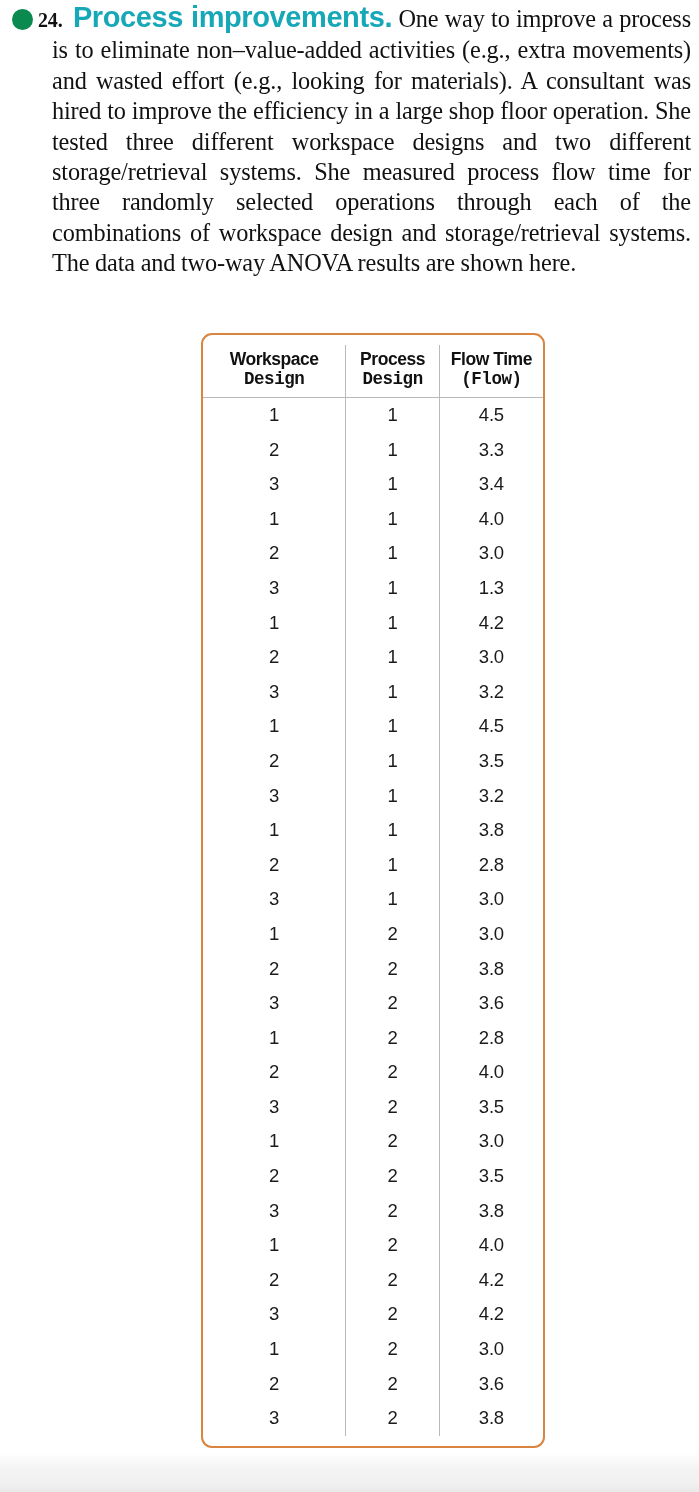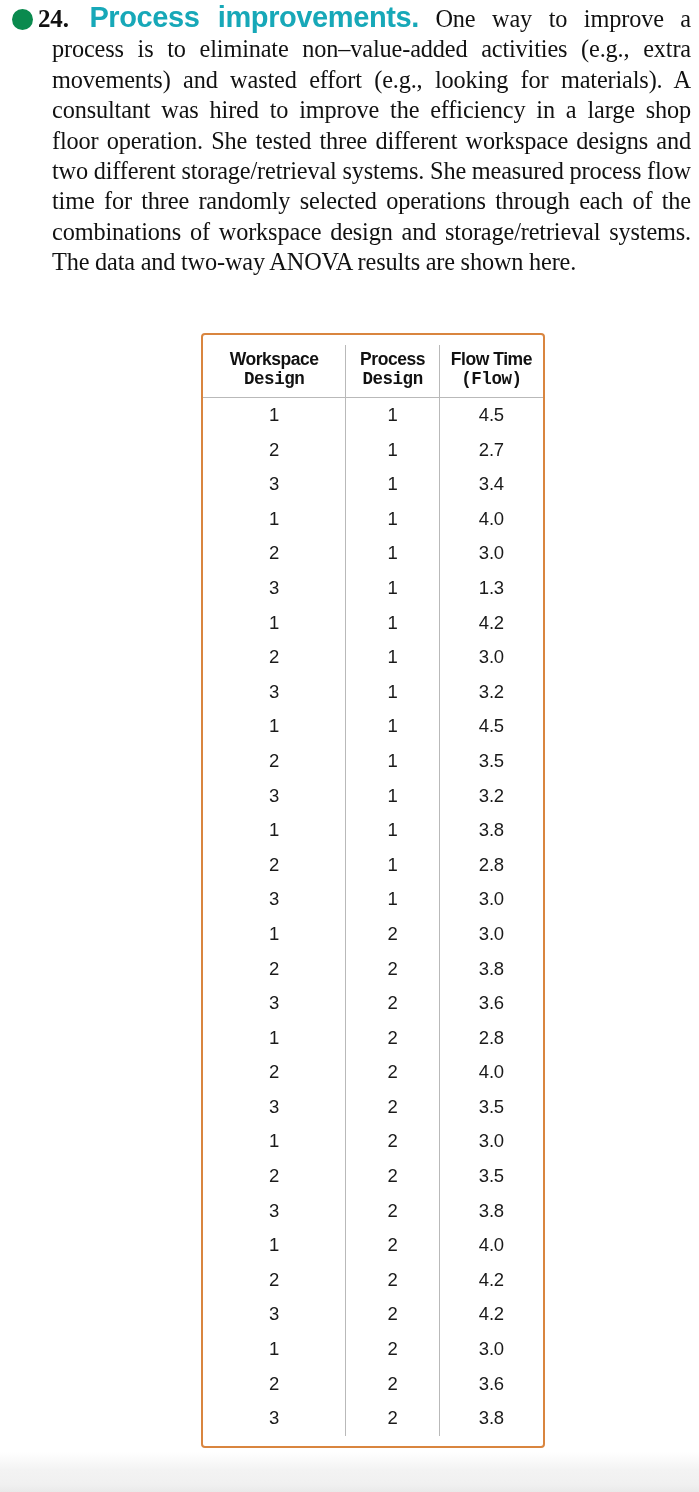--- a/index.html
+++ b/index.html
@@ -51,21 +51,21 @@
     font-weight: bold;
     font-size: 15px;
     line-height: 21px;
     text-align: center;
     vertical-align: 2px;
     margin-right: 5px;
   }
 
   .qnum {
     font-weight: bold;
-    font-size: 25px;
+    font-size: 20px;
     margin-right: 4px;
   }
 
   .qtitle {
     color: #17a8b8;
     font-family: "Liberation Sans", sans-serif;
     font-weight: bold;
     font-size: 29px;
     letter-spacing: -0.4px;
   }
@@ -73,21 +73,21 @@
   .qbody { }
 
   
   #data-table-card {
     position: absolute;
     left: 201px;
     top: 333px;
     width: 344px;
     box-sizing: border-box;
     border: 2px solid #d9853f;
-    border-radius: 4px;
+    border-radius: 11px;
     background: #ffffff;
     padding: 10px 0 10px 0;
   }
 
   table.data-table {
     width: 100%;
     border-collapse: collapse;
     table-layout: fixed;
     font-family: "Liberation Sans", sans-serif;
   }
@@ -168,21 +168,21 @@
     </thead>
     <tbody>
         <tr>
           <td>1</td>
           <td class="col-sep">1</td>
           <td class="col-sep">4.5</td>
         </tr>
         <tr>
           <td>2</td>
           <td class="col-sep">1</td>
-          <td class="col-sep">2.7</td>
+          <td class="col-sep">3.3</td>
         </tr>
         <tr>
           <td>3</td>
           <td class="col-sep">1</td>
           <td class="col-sep">3.4</td>
         </tr>
         <tr>
           <td>1</td>
           <td class="col-sep">1</td>
           <td class="col-sep">4.0</td>

